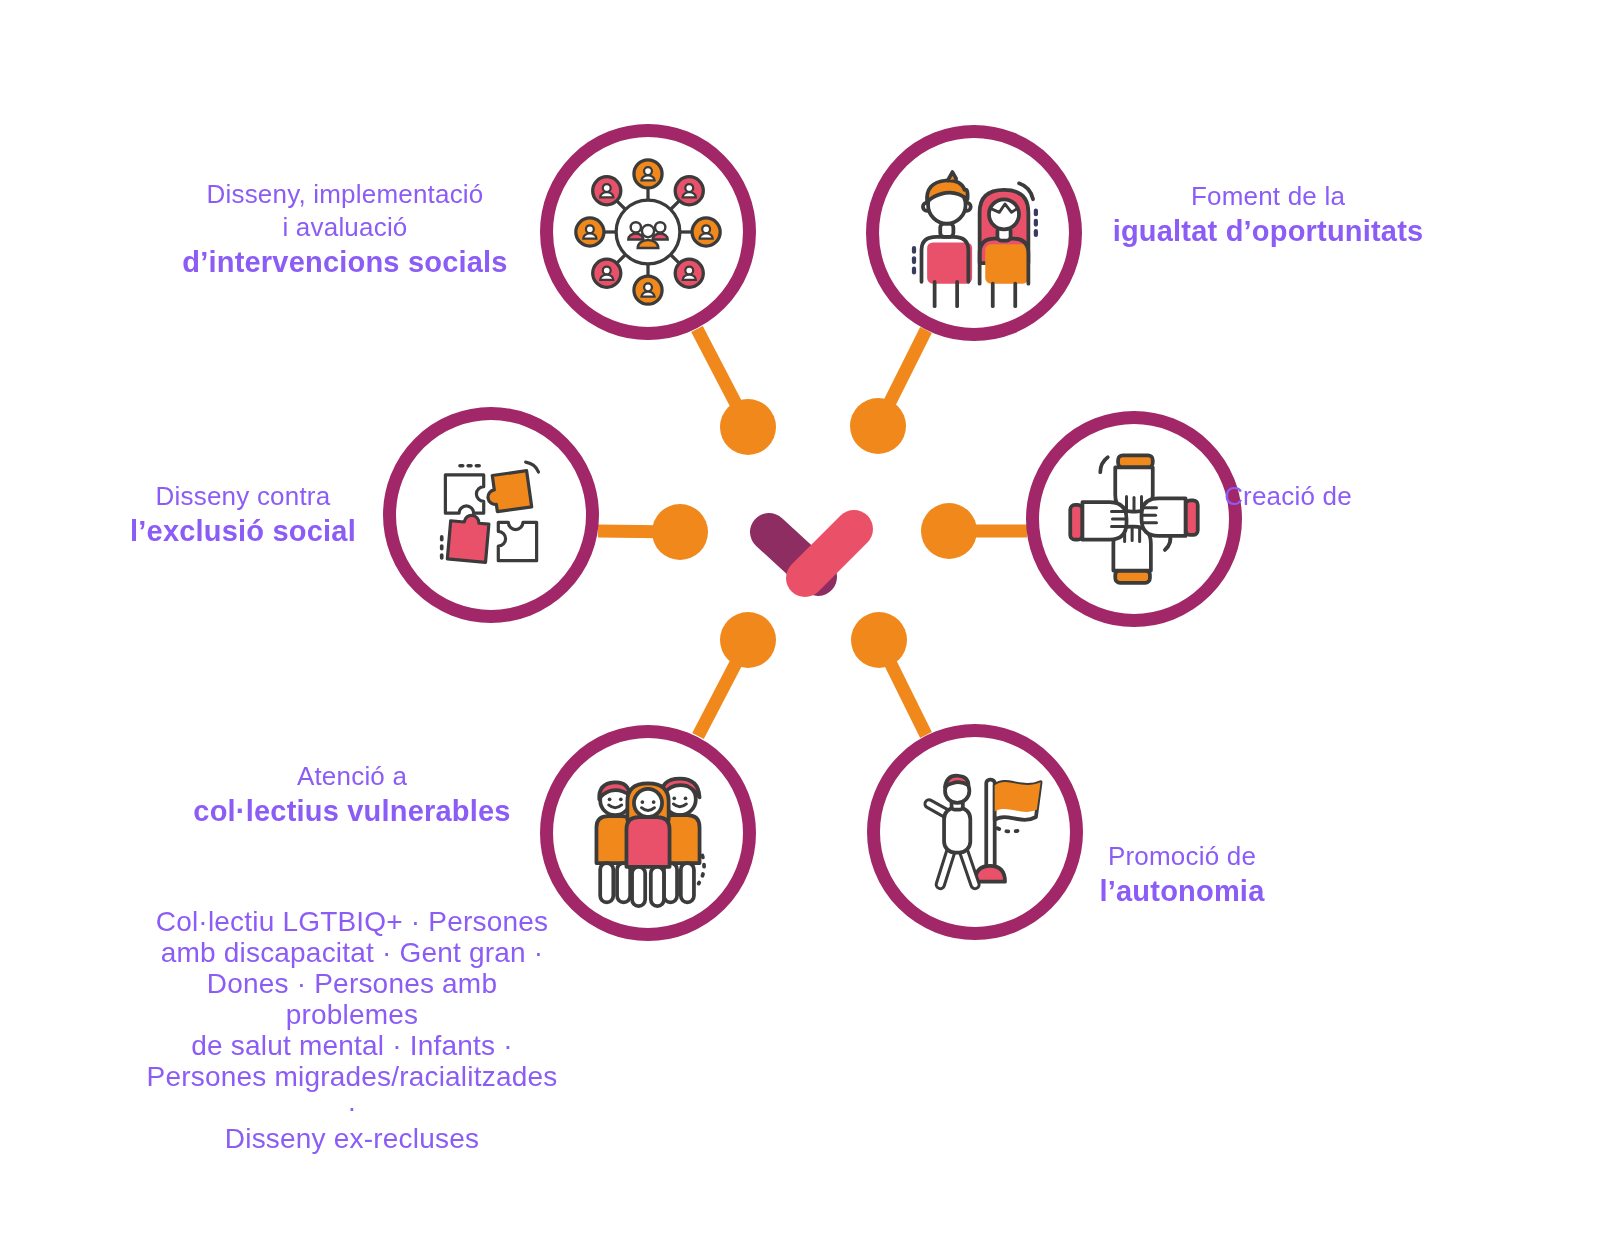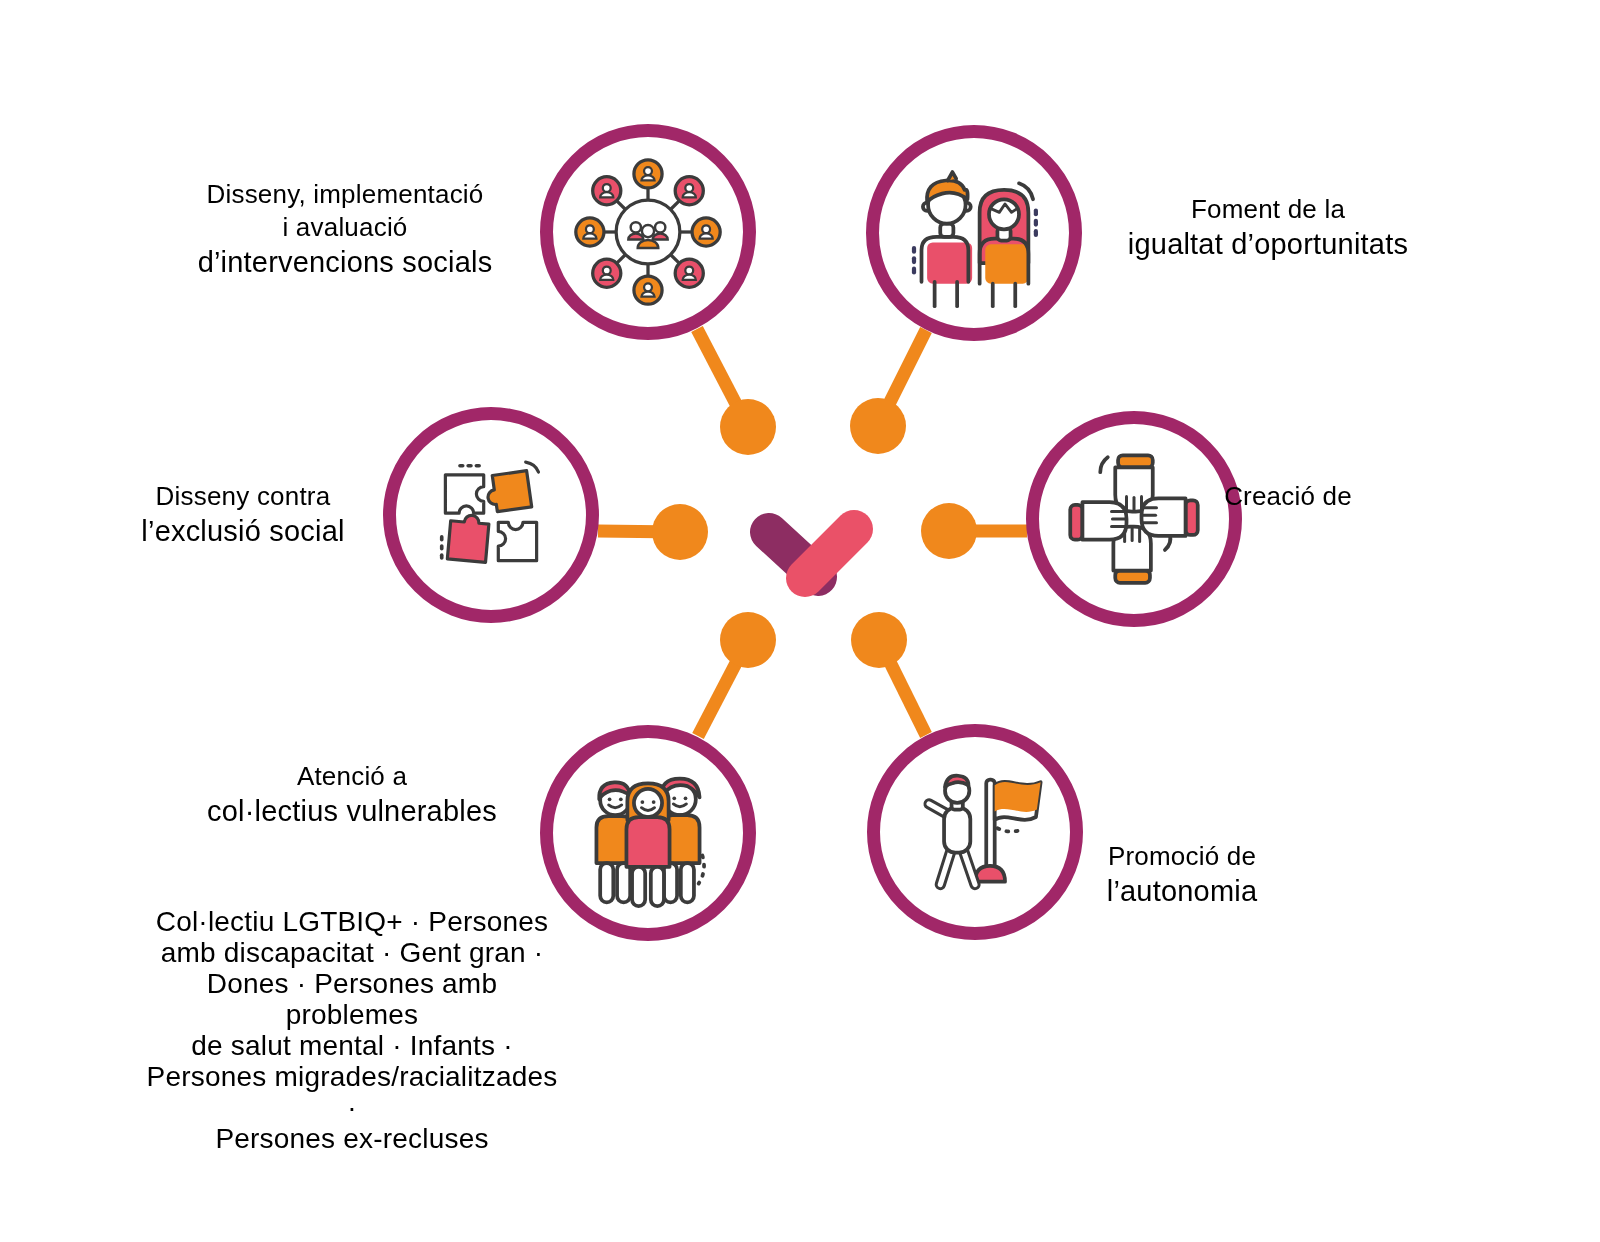--- a/index.html
+++ b/index.html
@@ -1,28 +1,28 @@
 <!DOCTYPE html>
 <html><head>
 <meta charset="utf-8">
 <style>
   html,body{margin:0;padding:0;background:#ffffff;}
   #canvas{
     position:relative;width:1600px;height:1242px;background:#ffffff;overflow:hidden;
-    font-family:"Liberation Sans", sans-serif;color:#000000;
+    font-family:"Liberation Sans", sans-serif;color:#8b5cf6;
   }
   #connector-layer{position:absolute;left:0;top:0;z-index:1;}
   .circle{
     position:absolute;width:216px;height:216px;box-sizing:border-box;
     border:13px solid #a12768;border-radius:50%;background:#ffffff;
     display:flex;align-items:center;justify-content:center;z-index:2;
   }
   .label{position:absolute;text-align:center;z-index:3;}
   .ln{font-size:26px;line-height:33px;font-weight:400;letter-spacing:.2px;}
-  .ln-bold{font-size:29px;line-height:37px;font-weight:400;letter-spacing:.2px;}
+  .ln-bold{font-size:29px;line-height:37px;font-weight:700;letter-spacing:.2px;}
   .sublist{position:absolute;text-align:center;z-index:3;}
   .sub-ln{font-size:28px;line-height:31px;font-weight:400;letter-spacing:.2px;}
 </style>
 </head>
 <body>
 
 <div id="canvas">
 
   <svg id="connector-layer" width="1600" height="1242" viewBox="0 0 1600 1242">
     <g stroke="#f0881c" stroke-width="13">
@@ -267,21 +267,21 @@
       </g>
     </svg>
   </div>
 
   <div class="label" style="left:150px;top:178px;width:390px;">
     <div class="ln">Disseny, implementació</div>
     <div class="ln">i avaluació</div>
     <div class="ln-bold">d’intervencions socials</div>
   </div>
 
-  <div class="label" style="left:1078px;top:193px;width:380px;">
+  <div class="label" style="left:1078px;top:180px;width:380px;">
     <div class="ln">Foment de la</div>
     <div class="ln-bold">igualtat d’oportunitats</div>
   </div>
 
   <div class="label" style="left:53px;top:480px;width:380px;">
     <div class="ln">Disseny contra</div>
     <div class="ln-bold">l’exclusió social</div>
   </div>
 
   <div class="label" style="left:1098px;top:480px;width:380px;">
@@ -292,21 +292,21 @@
     <div class="ln">Atenció a</div>
     <div class="ln-bold">col·lectius vulnerables</div>
   </div>
 
   <div class="sublist" style="left:142px;top:906px;width:420px;">
     <div class="sub-ln">Col·lectiu LGTBIQ+ · Persones</div>
     <div class="sub-ln">amb discapacitat · Gent gran ·</div>
     <div class="sub-ln">Dones · Persones amb problemes</div>
     <div class="sub-ln">de salut mental · Infants ·</div>
     <div class="sub-ln">Persones migrades/racialitzades ·</div>
-    <div class="sub-ln">Persones ex-recluses</div>
+    <div class="sub-ln">Disseny ex-recluses</div>
   </div>
 
   <div class="label" style="left:992px;top:840px;width:380px;">
     <div class="ln">Promoció de</div>
     <div class="ln-bold">l’autonomia</div>
   </div>
 
 </div>
 
 </body></html>

